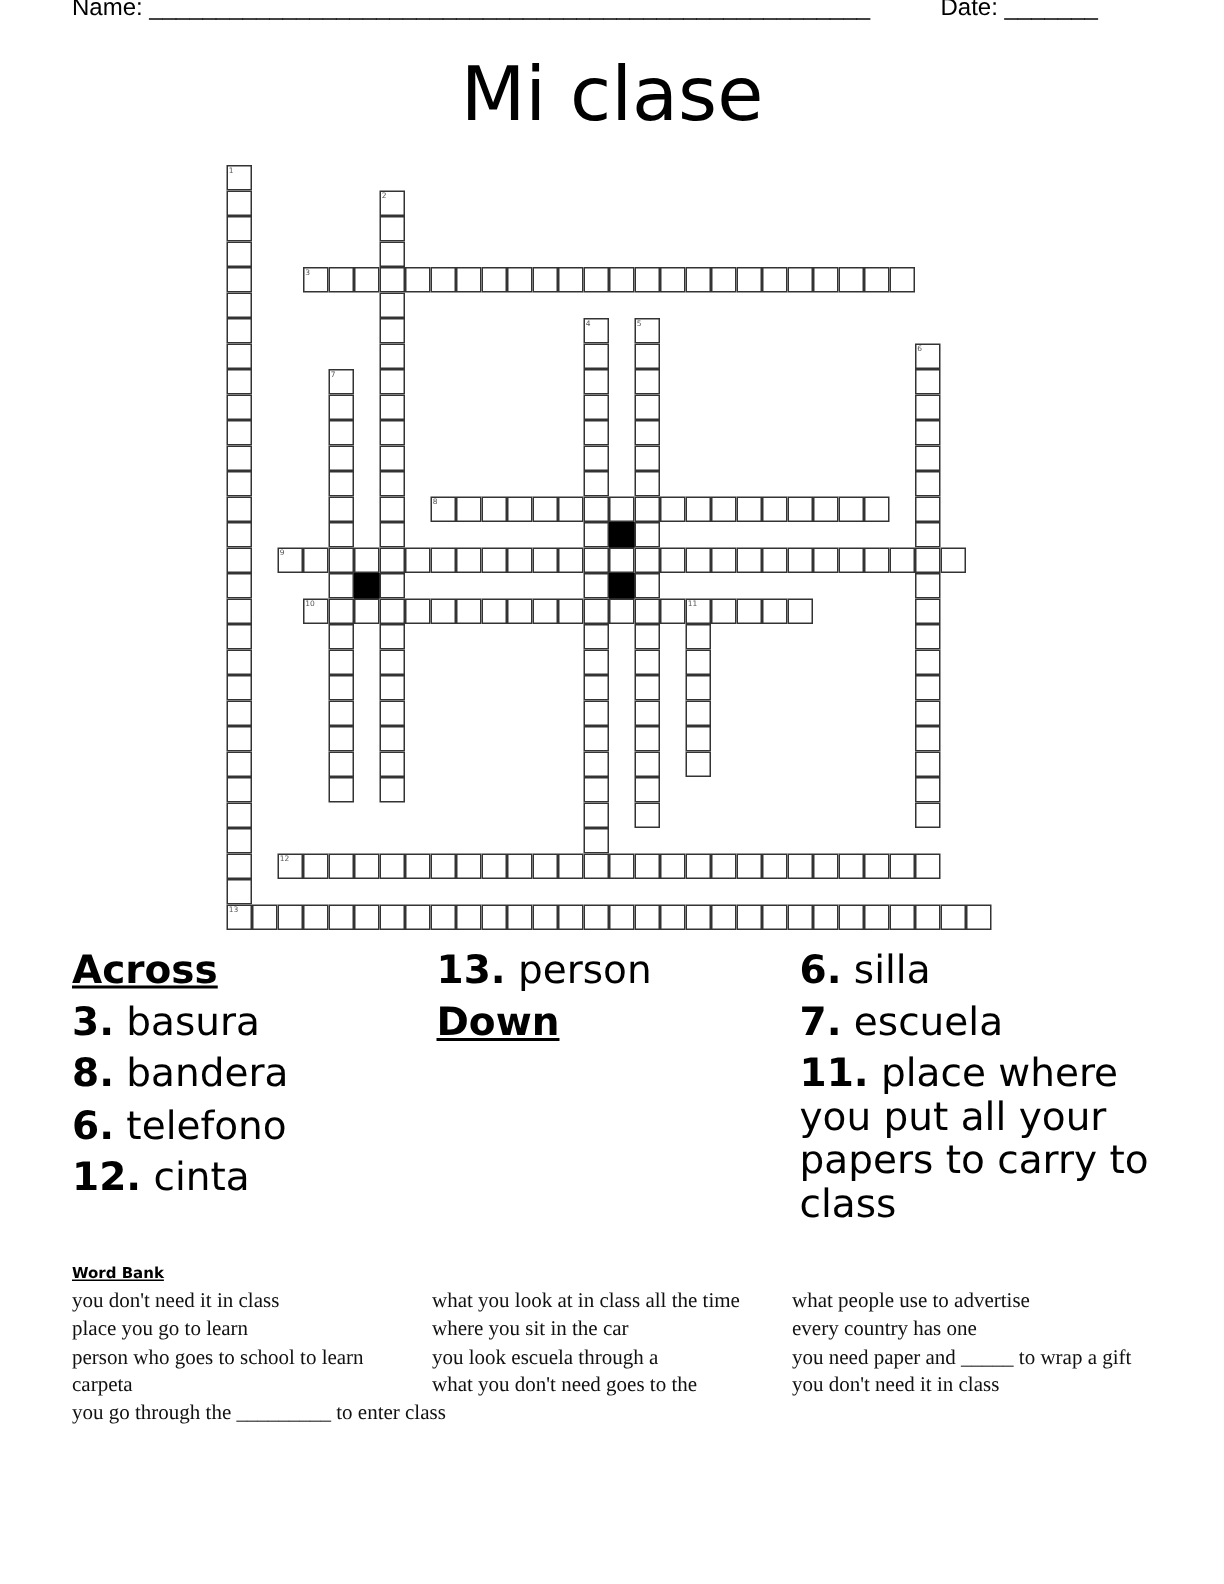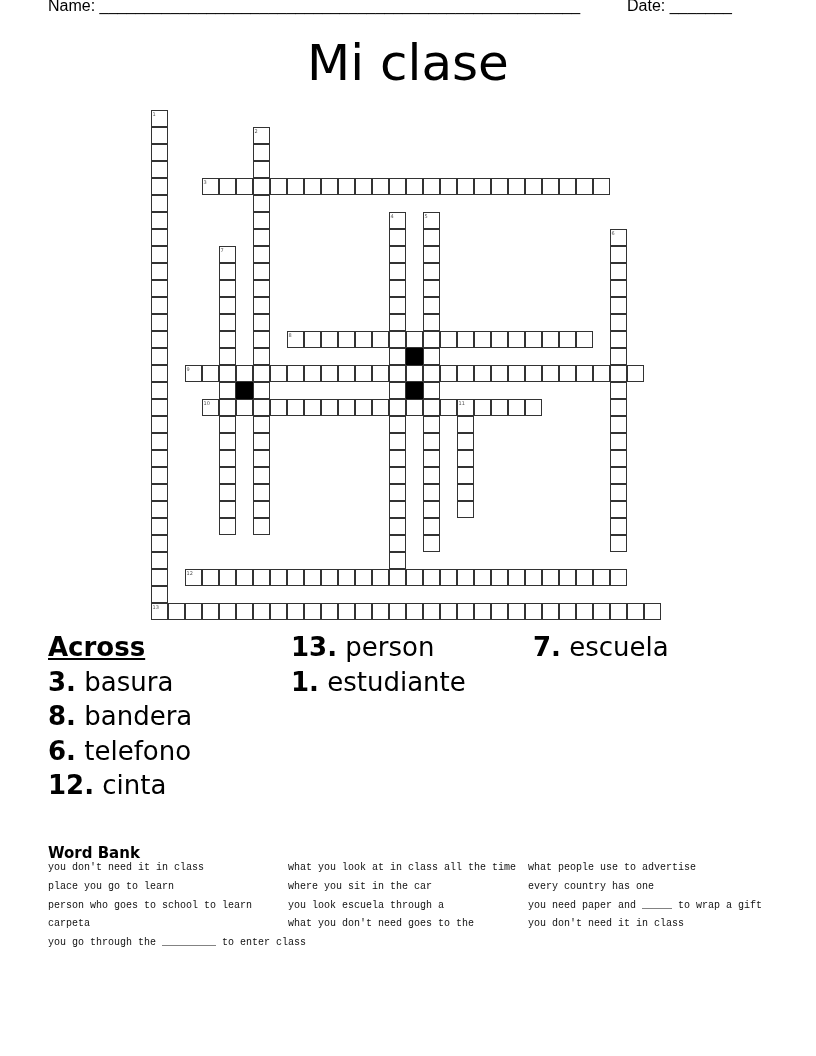--- a/index.html
+++ b/index.html
@@ -10,22 +10,22 @@
   .title { position: absolute; top: 30px; left: 0; width: 816px; text-align: center; font-family: "DejaVu Sans", sans-serif; font-size: 50px; line-height: 66px; }
   #grid { position: absolute; left: 0; top: 0; width: 816px; height: 640px; }
   .cell { position: absolute; width: 17px; height: 17px; box-sizing: border-box; border: 1px solid #333; background: #fff; margin-left: -0.5px; margin-top: -0.5px; }
   .cell.black { background: #000; border-color: #000; }
   .cell .num { position: absolute; left: 1px; top: 0; font-size: 5px; line-height: 6px; color: #555; font-family: "DejaVu Sans", sans-serif; }
   .clues { position: absolute; top: 630px; font-family: "DejaVu Sans", sans-serif; font-size: 26px; line-height: 34.5px; }
   .clues .col { position: absolute; top: 0; width: 250px; }
   .clues .heading { font-weight: bold; text-decoration: underline; }
   .clues .n { font-weight: bold; }
   .clue-long { line-height: 29px; display: block; }
-  .wb-title { position: absolute; left: 48px; top: 844px; font-size: 15px; font-weight: bold; font-family: "DejaVu Sans", sans-serif; }
-  .wb { position: absolute; font-size: 10px; line-height: 12px; color: #111; font-family: Liberation Mono, monospace; white-space: nowrap; }
+  .wb-title { position: absolute; left: 48px; top: 844px; font-size: 10px; font-weight: bold; text-decoration: underline; font-family: "DejaVu Sans", sans-serif; }
+  .wb { position: absolute; font-size: 14px; line-height: 12px; color: #111; font-family: Liberation Serif, serif; white-space: nowrap; }
 </style>
 </head>
 <body>
 
 <div class="hdr name">Name: ______________________________________________________</div>
 <div class="hdr date">Date: _______</div>
 <div class="title">Mi clase</div>
 
 <div id="grid">
     <div class="cell" style="left: 151px; top: 110px;">
@@ -331,24 +331,26 @@
 <div class="clues">
   <div class="col" style="left:48px;">
     <div class="heading">Across</div>
     <div><span class="n">3.</span> <span>basura</span></div>
     <div><span class="n">8.</span> <span>bandera</span></div>
     <div><span class="n">6.</span> <span>telefono</span></div>
     <div><span class="n">12.</span> <span>cinta</span></div>
   </div>
   <div class="col" style="left:291px;">
     <div><span class="n">13.</span> <span>person</span></div>
-    <div><span class="n">1.</span> <span>estudiante</span></div>
+    <div class="heading">Down</div>
   </div>
   <div class="col" style="left:533px; width:240px;">
+    <div><span class="n">6.</span> <span>silla</span></div>
     <div><span class="n">7.</span> <span>escuela</span></div>
+    <div class="clue-long" style="margin-top:3px;"><span class="n">11.</span> <span>place where you put all your papers to carry to class</span></div>
   </div>
 </div>
 
 <div class="wb-title">Word Bank</div>
 <div id="wordbank">
     <div class="wb" style="left: 48px; top: 862px;">you don't need it in class</div>
     <div class="wb" style="left: 48px; top: 880.8px;">place you go to learn</div>
     <div class="wb" style="left: 48px; top: 899.6px;">person who goes to school to learn</div>
     <div class="wb" style="left: 48px; top: 918.4px;">carpeta</div>
     <div class="wb" style="left: 48px; top: 937.2px;">you go through the _________ to enter class</div>

